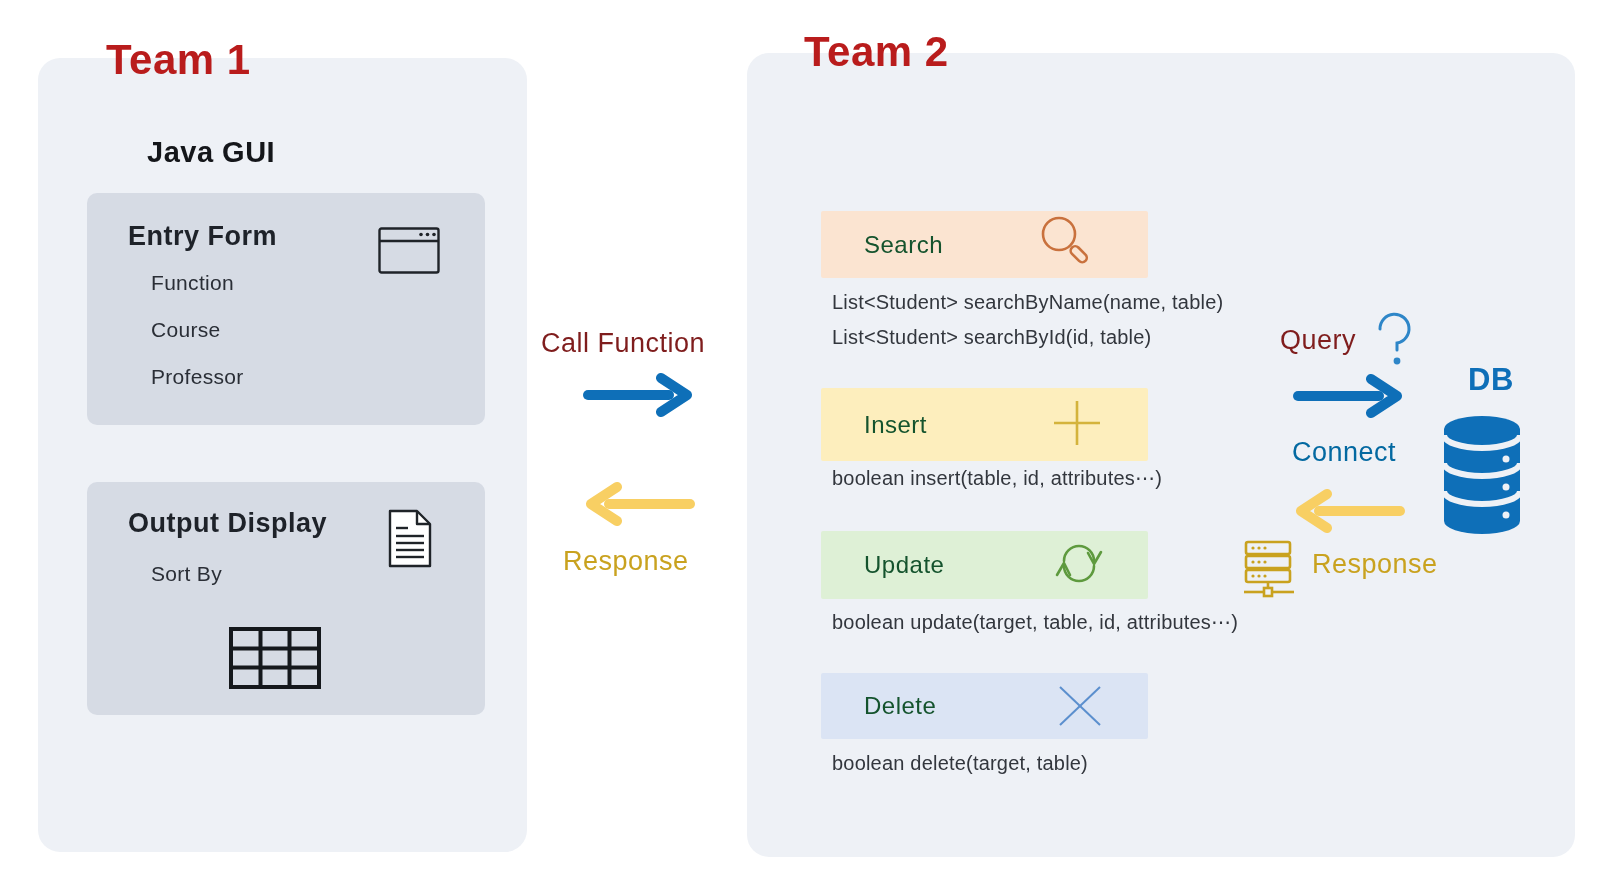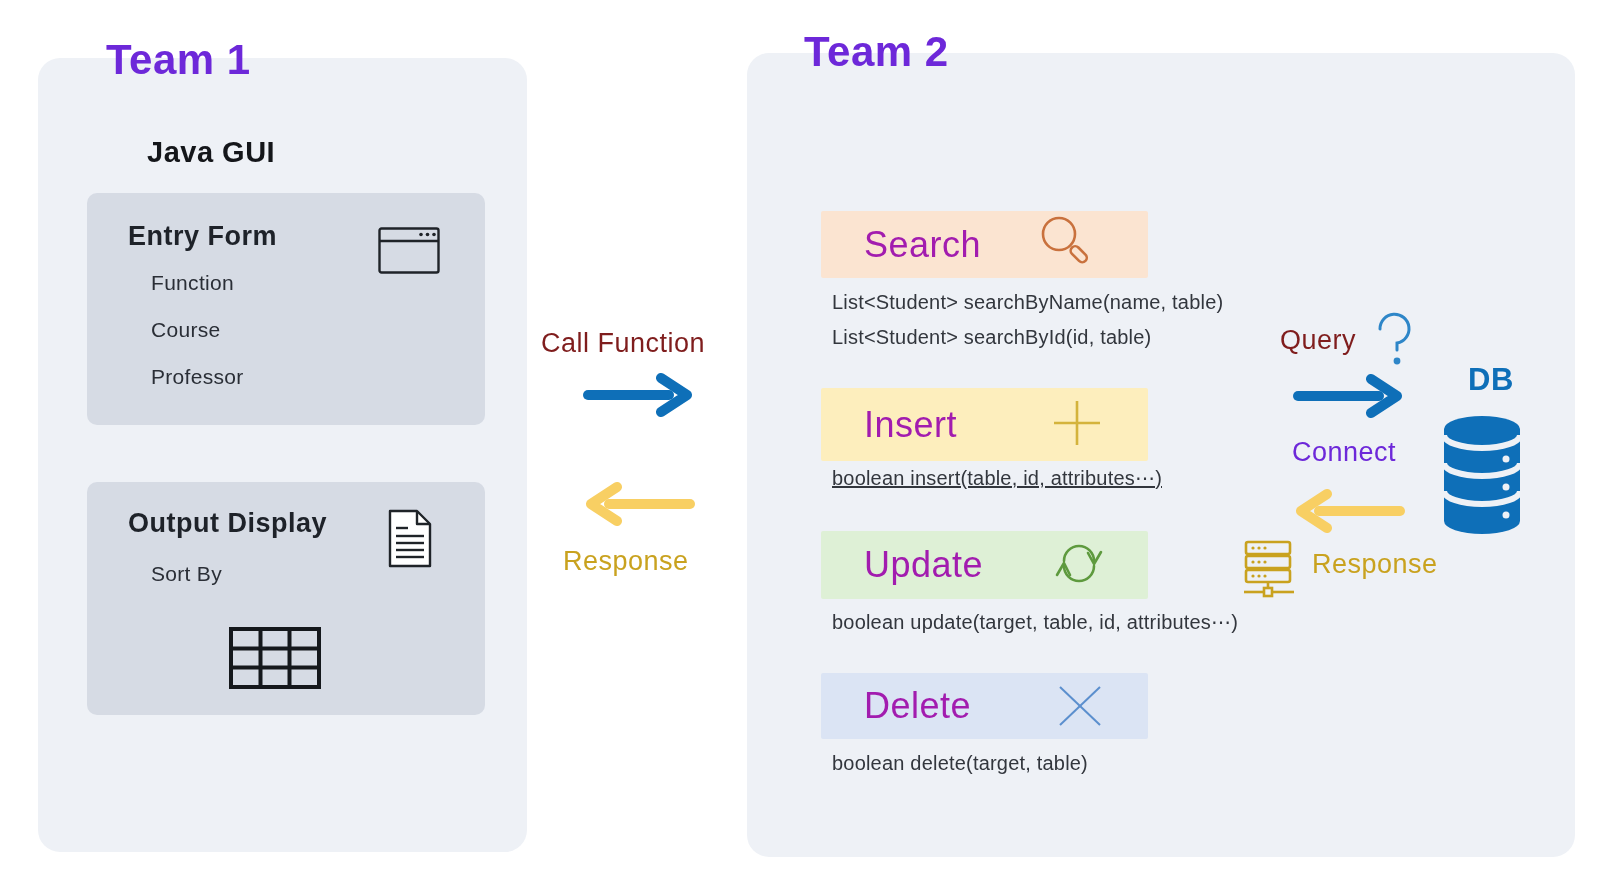--- a/index.html
+++ b/index.html
@@ -5,21 +5,21 @@
   html,body{margin:0;padding:0;background:#ffffff;}
   .canvas{
     position:relative;width:1597px;height:876px;background:#ffffff;overflow:hidden;
     font-family:"Liberation Sans", sans-serif;color:#1e2229;
   }
   .abs{position:absolute;}
   
   .t1-panel{left:38px;top:58px;width:489px;height:794px;background:#eef1f6;border-radius:22px;}
   .t2-panel{left:747px;top:53px;width:828px;height:804px;background:#eef1f6;border-radius:22px;}
   
-  .big-title{font-size:42px;font-weight:700;color:#6d28d9;letter-spacing:.5px;}
+  .big-title{font-size:42px;font-weight:700;color:#b91c1c;letter-spacing:.5px;}
   .t1-title{left:106px;top:36px;}
   .t2-title{left:804px;top:28px;}
   .sub-title{font-size:29px;font-weight:700;color:#14161a;letter-spacing:.5px;}
   .t1-sub{left:147px;top:136px;}
   .t2-sub{left:853px;top:136px;}
   
   .card{background:#d6dbe4;border-radius:10px;}
   .entry-card{left:87px;top:193px;width:398px;height:232px;}
   .output-card{left:87px;top:482px;width:398px;height:233px;}
   .label-lg{font-size:27px;font-weight:700;color:#1e2229;letter-spacing:.5px;}
@@ -39,37 +39,37 @@
   .call-label{left:541px;top:328px;}
   .mid-arrow-right{left:583px;top:372px;}
   .mid-arrow-left{left:583px;top:481px;}
   .resp-left-label{left:563px;top:546px;}
   
   .op{border-radius:2px;}
   .op-search{left:821px;top:211px;width:327px;height:67px;background:#fbe4d1;}
   .op-insert{left:821px;top:388px;width:327px;height:73px;background:#fdeebd;text-align:right;}
   .op-update{left:821px;top:531px;width:327px;height:68px;background:#def0d6;}
   .op-delete{left:821px;top:673px;width:327px;height:66px;background:#dbe4f4;}
-  .op-label{position:absolute;left:43px;top:50%;transform:translateY(-50%);font-size:36px;color:#a21caf;letter-spacing:.5px;}
+  .op-label{position:absolute;left:43px;top:50%;transform:translateY(-50%);font-size:24px;color:#14532d;letter-spacing:.5px;}
   .magnifier-icon{left:1038px;top:215px;}
   .plus-icon{left:1053px;top:400px;}
   .sync-icon{left:1053px;top:543px;}
   .x-icon{left:1058px;top:685px;}
   .sig{font-size:20px;color:#32363d;letter-spacing:.2px;}
   .sig-s0{left:832px;top:291px;}
   .sig-s1{left:832px;top:326px;}
-  .sig-i0{left:832px;top:466px;text-decoration:underline;}
+  .sig-i0{left:832px;top:466px;}
   .sig-u0{left:832px;top:610px;}
   .sig-d0{left:832px;top:752px;}
   
   .query-label{left:1280px;top:325px;}
   .question-icon{left:1377px;top:312px;}
   .right-arrow-blue{left:1293px;top:373px;}
   .db-label{left:1468px;top:362px;font-size:31px;font-weight:700;color:#0e6fb8;letter-spacing:.5px;}
-  .connect-label{left:1292px;top:437px;font-size:27px;color:#6d28d9;letter-spacing:.5px;}
+  .connect-label{left:1292px;top:437px;font-size:27px;color:#0369a1;letter-spacing:.5px;}
   .db-icon{left:1442px;top:415px;}
   .right-arrow-yellow{left:1293px;top:488px;}
   .server-icon{left:1243px;top:540px;}
   .resp-right-label{left:1312px;top:549px;}
 </style>
 </head>
 <body>
 
 <div class="canvas">
 

